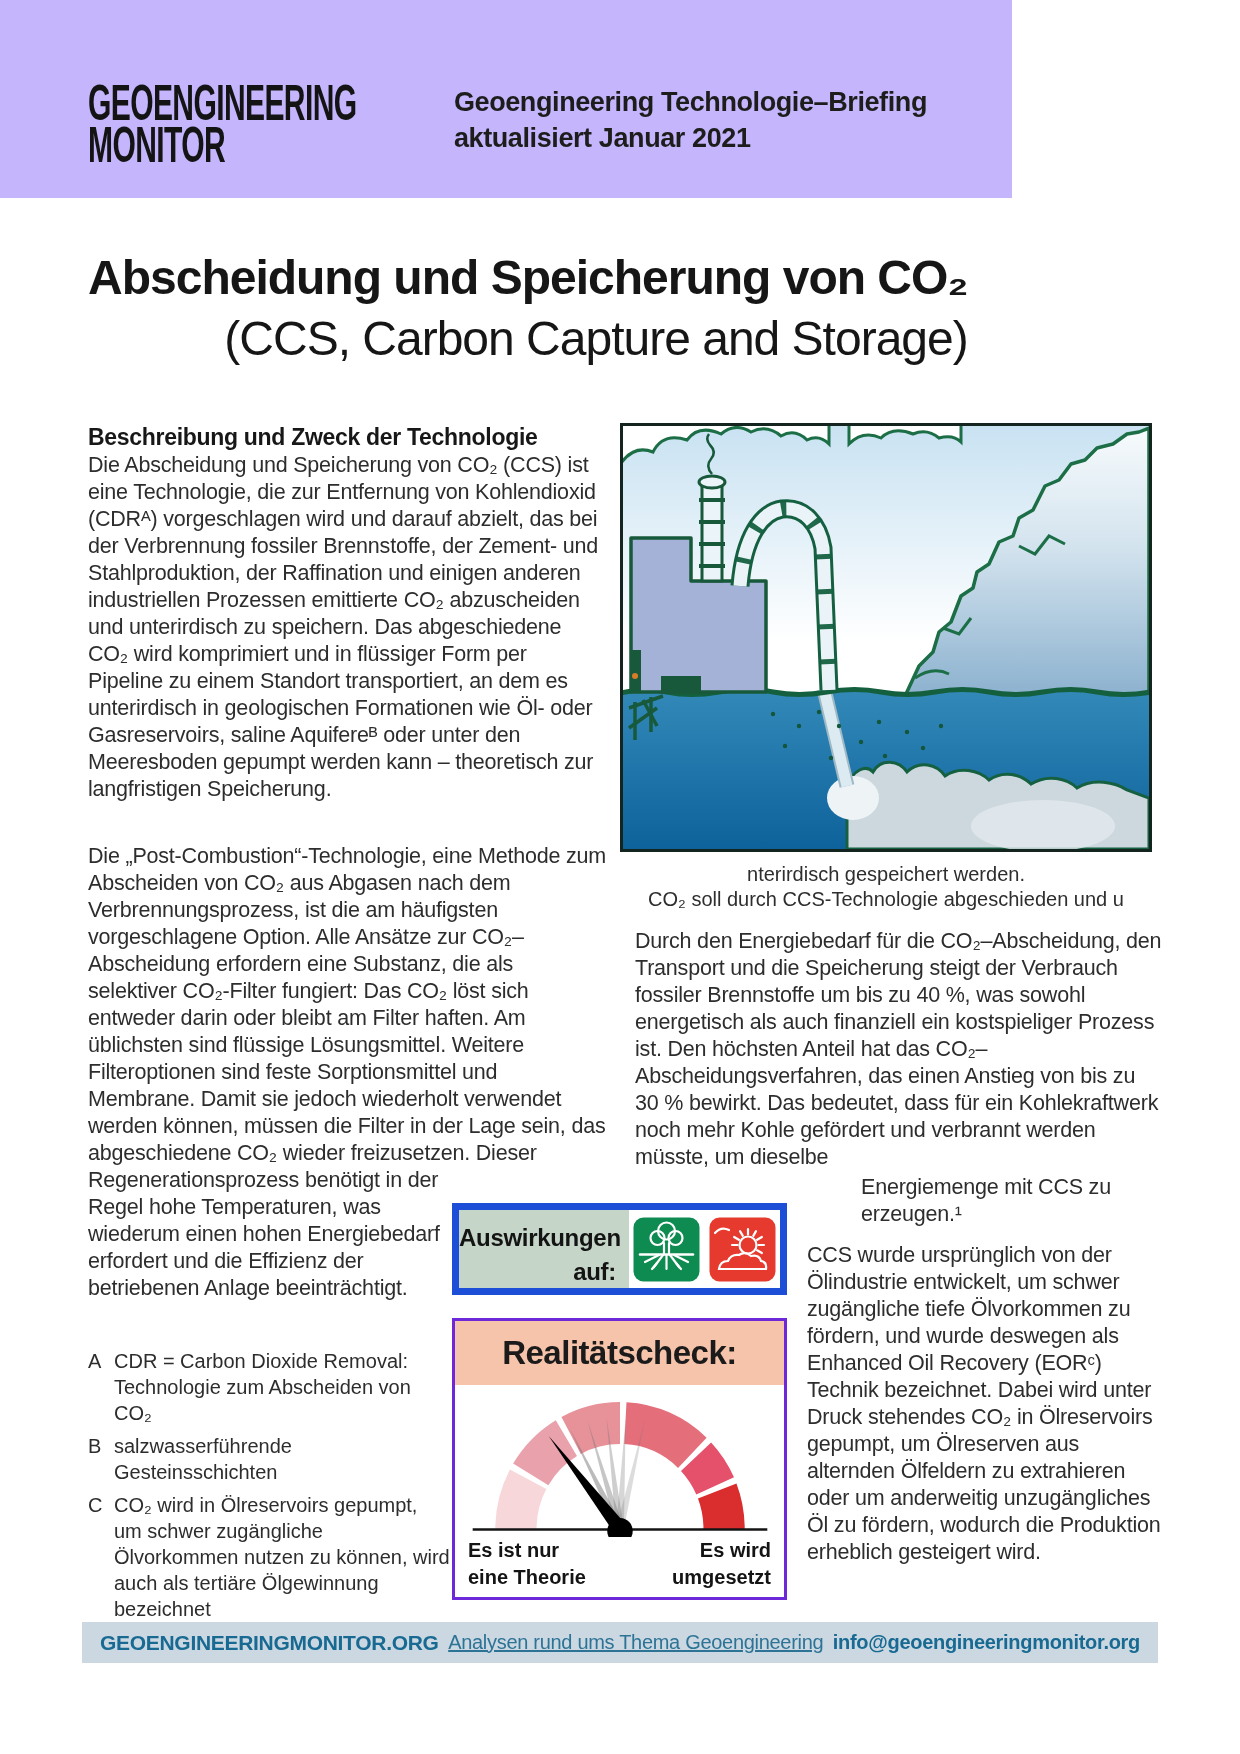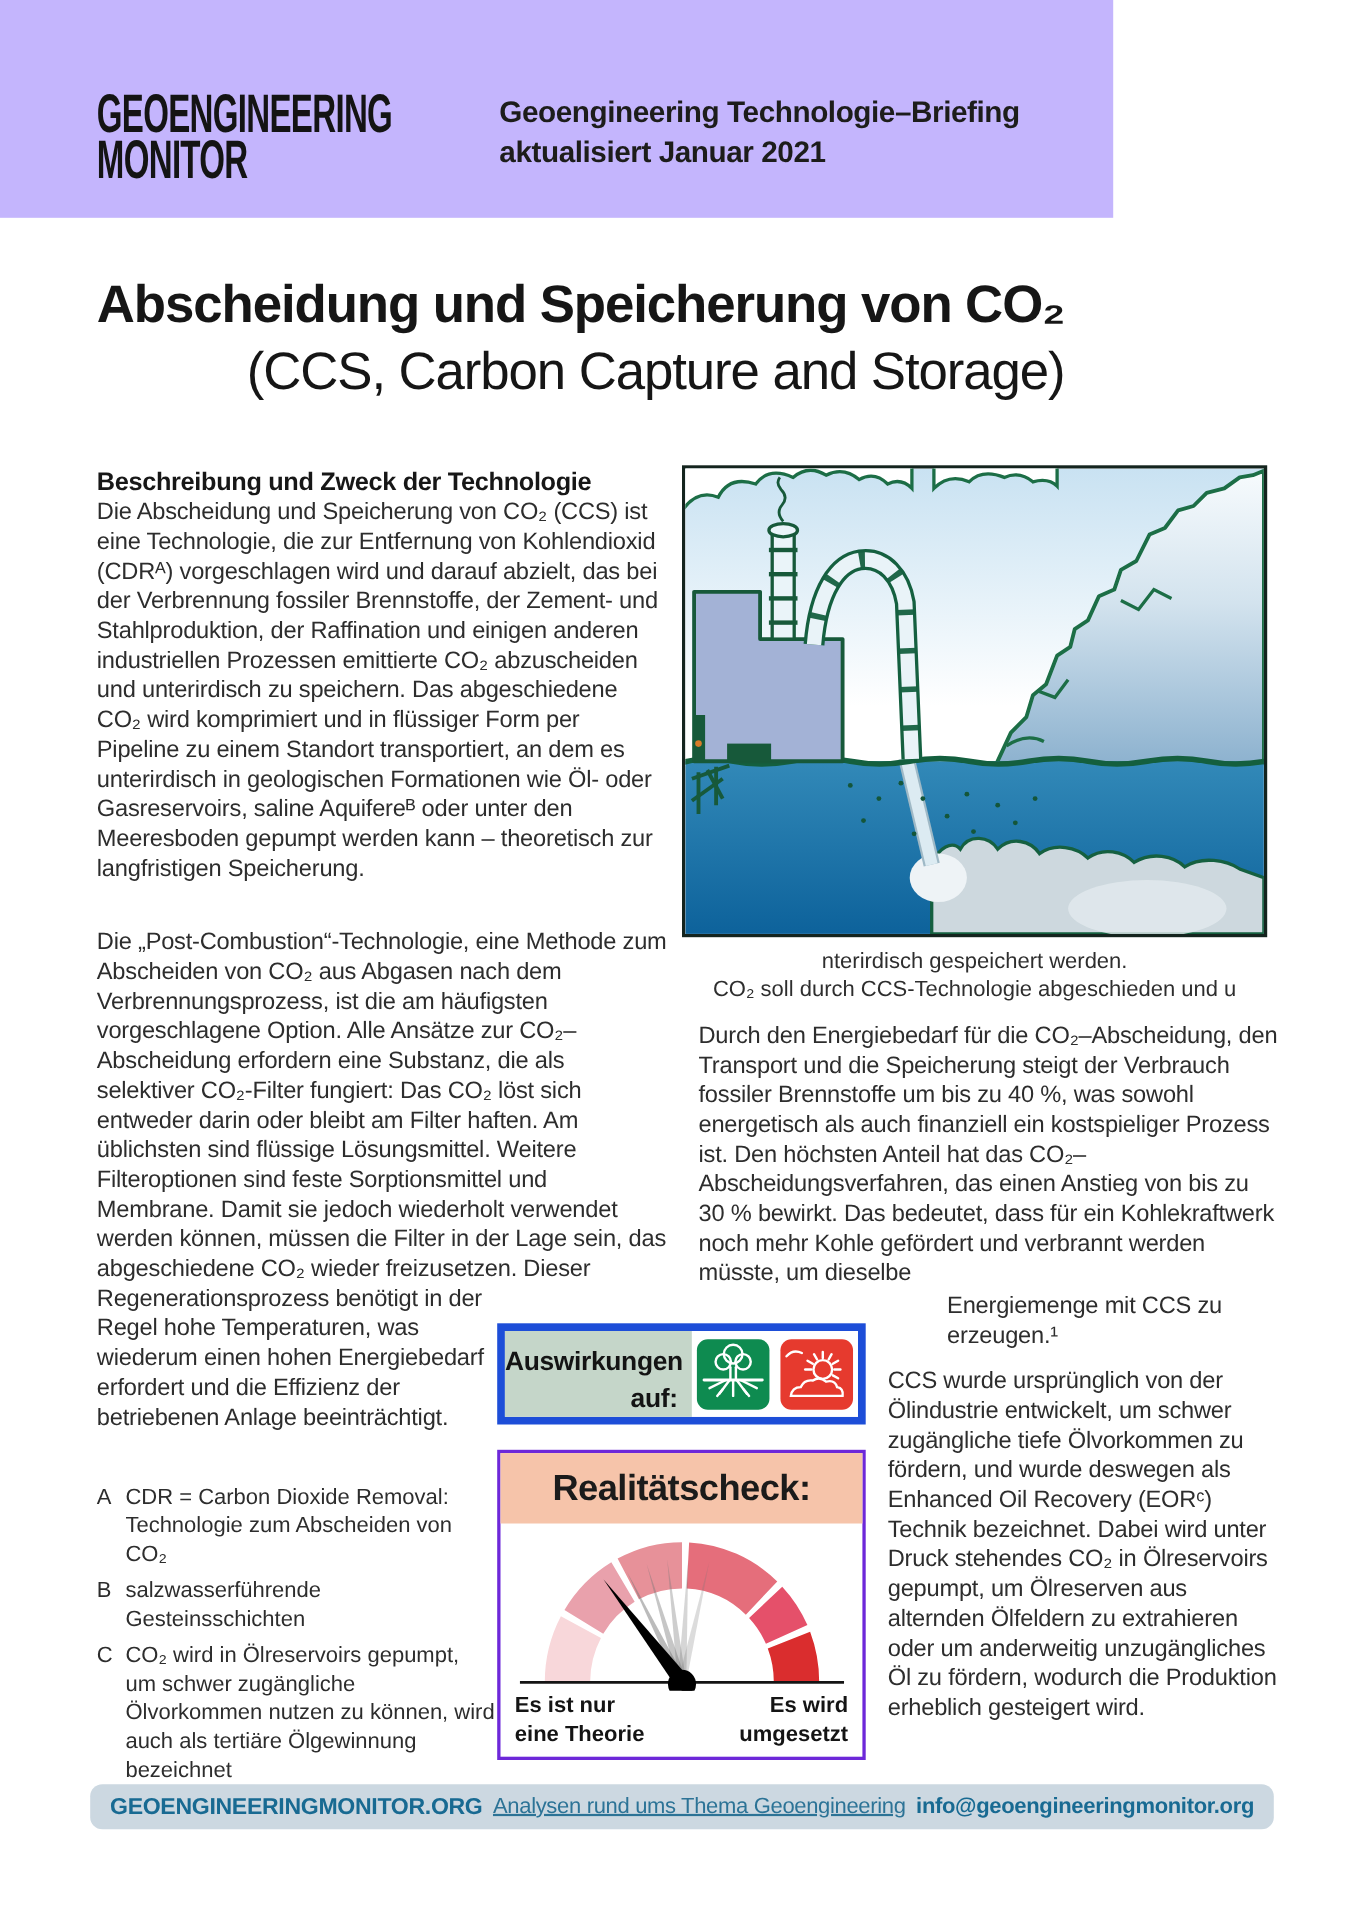--- a/index.html
+++ b/index.html
@@ -36,21 +36,21 @@
            box-sizing:border-box;background:#ffffff;}
   .rc-head{height:64px;background:#f6c4aa;display:flex;align-items:center;justify-content:center;
            font-size:33px;font-weight:700;color:#1b1b1b;letter-spacing:-0.5px;}
   .rc-gauge{position:absolute;left:0;top:64px;width:329px;height:152px;}
   .rc-labels{position:absolute;left:0;top:216px;width:329px;display:flex;justify-content:space-between;
            padding:0 13px;box-sizing:border-box;font-size:20px;font-weight:700;line-height:27px;color:#141414;}
   .rc-labels .rr{text-align:right;}
   
   .footer{position:absolute;left:82px;top:1622px;width:1076px;height:41px;background:#ccd8e1;
           display:flex;align-items:center;justify-content:space-between;padding:0 18px;box-sizing:border-box;
-          color:#186a92;letter-spacing:-0.3px;border-radius:11px;}
+          color:#186a92;letter-spacing:-0.3px;}
   .footer .site{font-weight:700;font-size:21px;}
   .footer .tag{font-weight:400;font-size:20px;color:#2c7396;text-decoration:underline;}
   .footer .mail{font-weight:700;font-size:20px;}
 </style>
 </head>
 <body>
 
 <div class="page">
 
   <div class="band">

